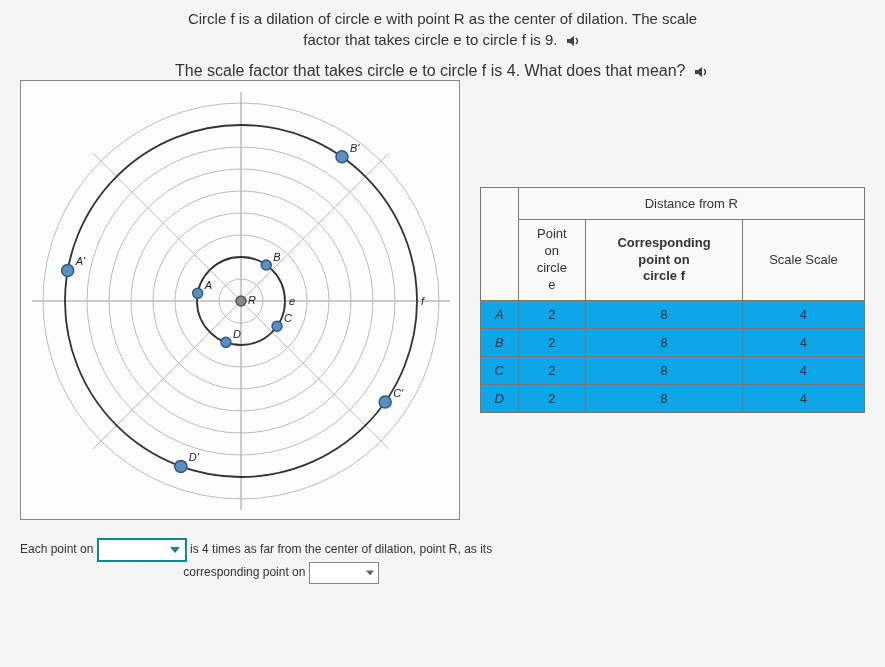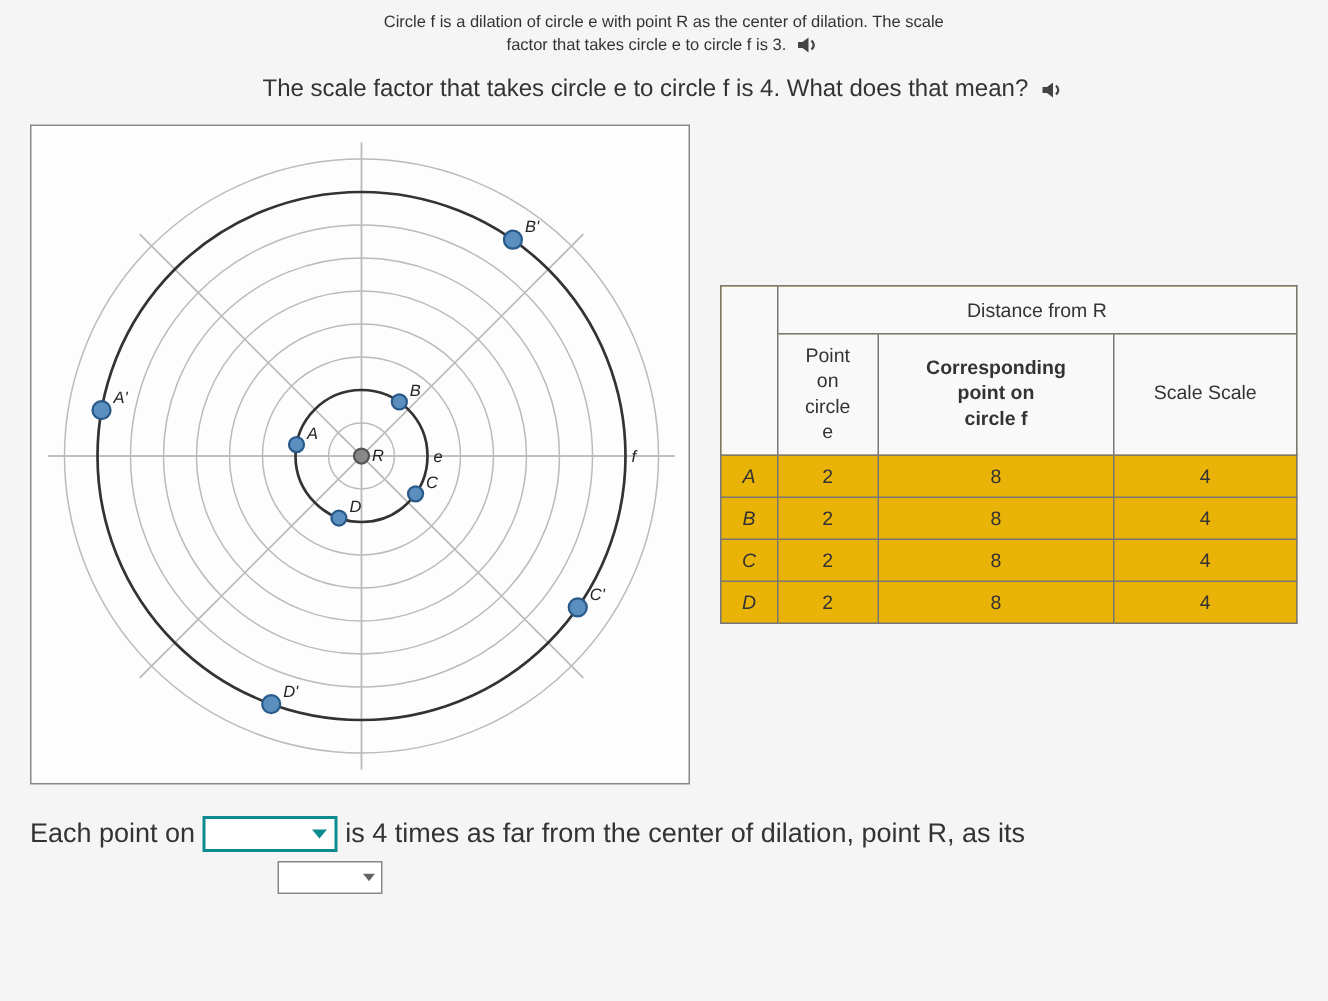--- a/index.html
+++ b/index.html
@@ -5,46 +5,46 @@
     * { box-sizing: border-box; margin: 0; padding: 0; }
     body {
       font-family: Arial, sans-serif;
       width: 885px;
       height: 667px;
       background: #f5f5f5;
       color: #333;
       padding: 8px 20px;
       position: relative;
     }
-    .intro-text { text-align: center; font-size: 11px; line-height: 1.4; }
-    .question-line { text-align: center; font-size: 16px; margin-top: 12px; margin-bottom: 14px; }
+    .intro-text { text-align: center; font-size: 15px; line-height: 1.4; }
+    .question-line { text-align: center; font-size: 16px; margin-top: 12px; margin-bottom: 0; }
     .speaker-icon { display: inline-block; vertical-align: middle; margin-left: 4px; }
     .main-row { display: flex; align-items: center; gap: 20px; }
     .diagram-container {
       width: 440px; height: 440px;
       border: 1px solid #888;
       background: #fdfdfd;
       position: relative;
       flex-shrink: 0;
     }
     .table-container { flex: 1; }
     table {
       border-collapse: collapse;
       width: 100%;
       font-size: 13px;
-      background: #eab308;
+      background: #0ea5e9;
     }
     th, td {
       border: 1px solid #777;
       padding: 6px 8px;
       text-align: center;
     }
     th { font-weight: normal; background: #f9f9f9; }
     .table-header-main th { padding: 8px; }
-    .answer-line { margin-top: 18px; font-size: 18px; line-height: 1.6; }
+    .answer-line { margin-top: 18px; font-size: 12px; line-height: 1.6; }
     .dropdown {
       display: inline-block;
       border: 2px solid #0b8a8f;
       background: #fff;
       min-width: 90px;
       height: 24px;
       vertical-align: middle;
       position: relative;
       padding-right: 20px;
     }
@@ -82,21 +82,21 @@
     .circle-line { stroke: #333; stroke-width: 1.8; fill: none; }
     .circle-grid { stroke: #bbb; stroke-width: 1; fill: none; }
     .dot { fill: #5a8fbf; stroke: #2a5a8a; stroke-width: 1.5; }
     .center-dot { fill: #888; stroke: #555; stroke-width: 1.5; }
   </style>
 </head>
 <body>
 
 <div class="intro-text">
   <span>Circle f is a dilation of circle e with point R as the center of dilation. The scale</span><br>
-  <span>factor that takes circle e to circle f is 3.</span>
+  <span>factor that takes circle e to circle f is 9.</span>
   <span class="speaker-icon">
     <svg width="16" height="14" viewBox="0 0 16 14">
         <path d="M1 5 L4 5 L8 2 L8 12 L4 9 L1 9 Z" fill="#444"></path>
         <path d="M10 4 Q13 7 10 10" stroke="#444" stroke-width="1.5" fill="none"></path>
       </svg>
   </span>
 </div>
 
 <div class="question-line">
   <span>The scale factor that takes circle e to circle f is 4. What does that mean?</span>
@@ -198,14 +198,15 @@
     </table>
   </div>
 
 </div>
 
 <div class="answer-line">
   <span>Each point on</span>
   <span class="dropdown"></span>
   <span>is 4 times as far from the center of dilation, point R, as its</span><br>
   <span style="display:inline-block; width:160px;"></span>
+  <span>corresponding point on</span>
   <span class="dropdown2"></span>
 </div>
 
 </body></html>

